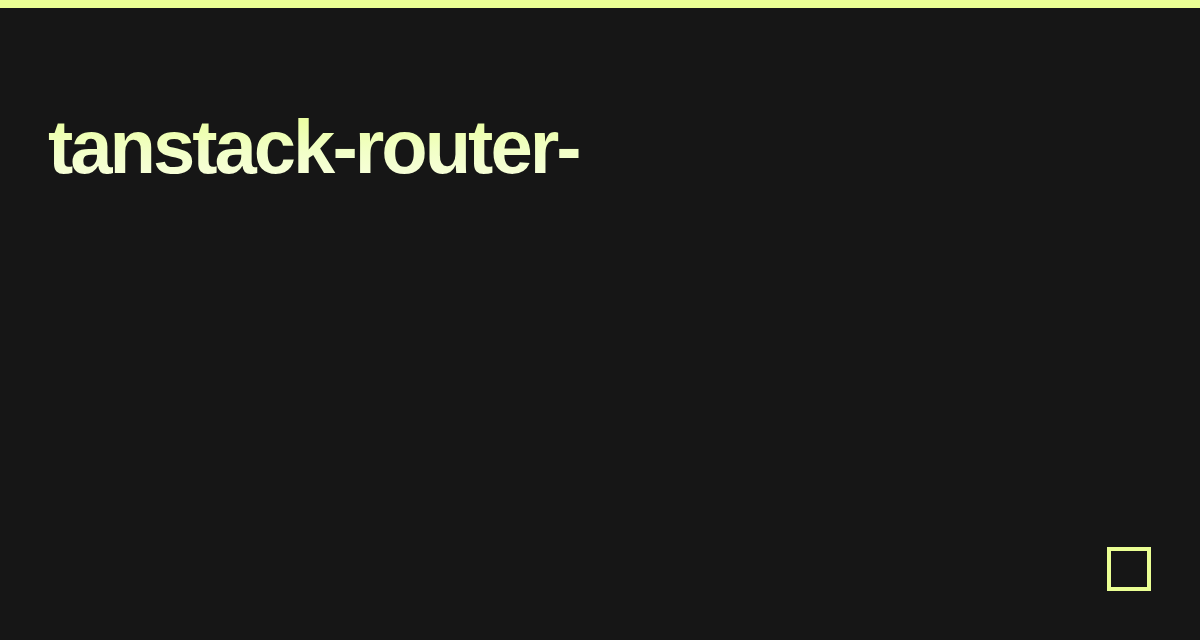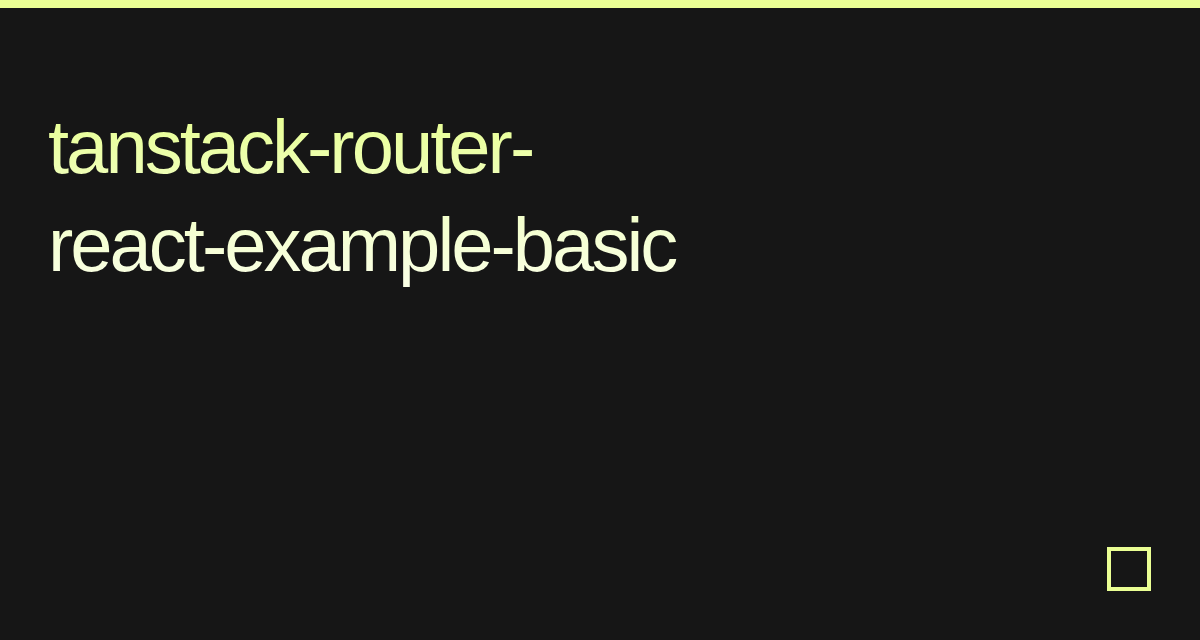--- a/index.html
+++ b/index.html
@@ -7,37 +7,36 @@
     width: 1200px; height: 640px; overflow: hidden;
     background: #161616; position: relative;
     font-family: "Liberation Sans", sans-serif;
   }
   .top-bar {
     position: absolute; left: 0; top: 0; width: 1200px; height: 8px;
     background: #eaff94;
   }
   .title {
     position: absolute; left: 48px; top: 98px; width: 900px;
-    font-size: 76px; line-height: 98px; font-weight: 400;
+    font-size: 76px; line-height: 98px; font-weight: 700;
     letter-spacing: -3px;
     background: linear-gradient(180deg, #e6ff8a 0%, #f2ffc8 55%, #fbffe8 100%);
     -webkit-background-clip: text; background-clip: text;
     color: transparent;
     margin: 0;
   }
   .title span { display: block; }
   .logo-square {
     position: absolute; left: 1107px; top: 547px;
     width: 36px; height: 36px;
     border: 4px solid #eaff94;
   }
 </style>
 </head>
 <body>
 
 <div class="top-bar"></div>
 
 <h1 class="title">
   <span>tanstack-router-</span>
-  <span>react-example-basic</span>
 </h1>
 
 <div class="logo-square"></div>
 
 </body></html>

